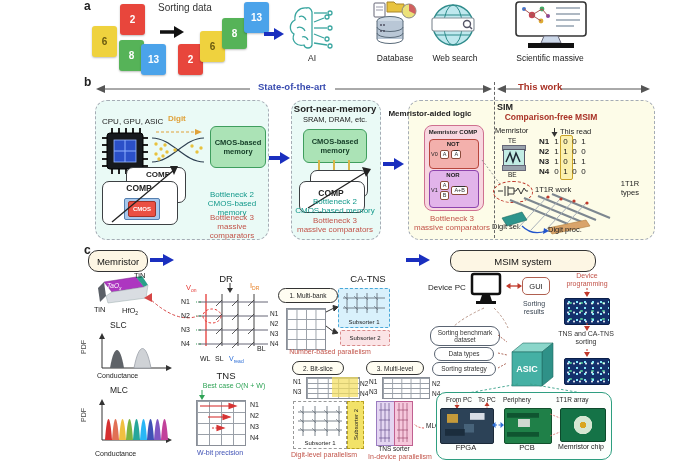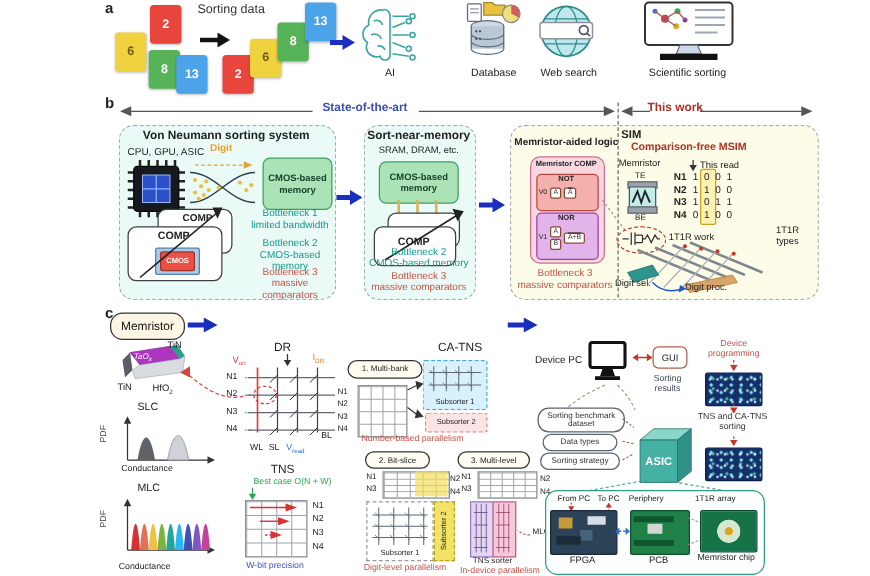--- a/index.html
+++ b/index.html
@@ -123,40 +123,39 @@
       </g>
     <g stroke="#9aa7b5" stroke-width="1.6">
         <line x1="48" y1="8" x2="72" y2="8"></line>
         <line x1="48" y1="14" x2="72" y2="14"></line>
         <line x1="48" y1="20" x2="72" y2="20"></line>
         <line x1="48" y1="26" x2="66" y2="26"></line>
       </g>
     <path d="M36,36 h14 l3,7 h-20 Z" fill="#cdd9ea" stroke="#667"></path>
     <rect x="20" y="43" width="46" height="5" fill="#111"></rect>
   </svg>
-  <div class="t f85 ctr" style="left:502px;top:54px;width:96px">Scientific sorting</div>
+  <div class="t f85 ctr" style="left:502px;top:54px;width:96px">Scientific massive</div>
 
   <div class="t f12 b" style="left:84px;top:76px">b</div>
 
   <svg class="abs" style="left:95px;top:84px" width="398" height="10">
     <path d="M10,5 H155 M240,5 H388" stroke="#555" stroke-width="1"></path>
     <path d="M10,1 L1,5 L10,9 Z" fill="#555"></path>
       <path d="M388,1 L397,5 L388,9 Z" fill="#555"></path>
   </svg>
   <div class="t f95 b bluet ctr" style="left:252px;top:82px;width:80px">State-of-the-art</div>
 
   <svg class="abs" style="left:496px;top:84px" width="156" height="10">
     <path d="M10,5 H24 M64,5 H145" stroke="#555" stroke-width="1"></path>
     <path d="M10,1 L1,5 L10,9 Z" fill="#555"></path>
       <path d="M145,1 L154,5 L145,9 Z" fill="#555"></path>
   </svg>
   <div class="t f95 b maroon ctr" style="left:518px;top:82px;width:44px">This work</div>
 
   <div class="dashbox" style="left:95px;top:100px;width:172px;height:138px;background:#eafaf6"></div>
-  <div class="t f95 b ctr" style="left:95px;top:104px;width:172px">Von Neumann sorting system</div>
   <div class="t f8" style="left:102px;top:117px">CPU, GPU, ASIC</div>
   <svg class="abs" style="left:102px;top:128px" width="46" height="46">
     <g stroke="#222" stroke-width="2">
         <path d="M10,0 V5 M17,0 V5 M24,0 V5 M31,0 V5 M38,0 V5"></path>
         <path d="M10,41 V46 M17,41 V46 M24,41 V46 M31,41 V46 M38,41 V46"></path>
         <path d="M0,10 H5 M0,17 H5 M0,24 H5 M0,31 H5 M0,38 H5"></path>
         <path d="M41,10 H46 M41,17 H46 M41,24 H46 M41,31 H46 M41,38 H46"></path>
       </g>
     <rect x="5" y="5" width="36" height="36" rx="3" fill="#16191d" stroke="#000"></rect>
     <rect x="12" y="12" width="22" height="22" fill="#2b50c8" stroke="#9ab8ff" stroke-width="0.8"></rect>
@@ -186,22 +185,20 @@
   <div class="compbox" style="left:126px;top:167px;width:58px;height:34px"></div>
   <div class="t f8 b" style="left:146px;top:170px">COMP</div>
   <div class="compbox" style="left:102px;top:181px;width:74px;height:42px"></div>
   <div class="t f85 b ctr" style="left:102px;top:184px;width:74px">COMP</div>
   <div class="abs" style="left:124px;top:198px;width:34px;height:20px;background:#a8c8ec;border:1px solid #5580b0;border-radius:2px"></div>
   <div class="abs" style="left:128px;top:201px;width:26px;height:14px;background:#ea5043;border:1.2px solid #a03228;border-radius:2px;display:flex;align-items:center;justify-content:center;color:#fff;font-size:6px;font-weight:bold">CMOS</div>
   <svg class="abs" style="left:104px;top:158px" width="84" height="72">
     <path d="M8,64 L70,12" stroke="#222" stroke-width="1.3"></path>
       <path d="M66,8 L74,8 L70,17 Z" fill="#222"></path>
   </svg>
-  <div class="t f8 teal pre" style="left:196px;top:166px;width:72px">Bottleneck 1
-limited bandwidth</div>
   <div class="t f8 teal pre" style="left:196px;top:190px;width:72px">Bottleneck 2
 CMOS-based memory</div>
   <div class="t f8 redt pre" style="left:196px;top:213px;width:72px">Bottleneck 3
 massive comparators</div>
 
   <svg class="abs" style="left:269px;top:152px" width="21" height="12">
     <path d="M0,6 H12" stroke="#1a2fbf" stroke-width="4"></path>
       <path d="M11,0 L21,6 L11,12 Z" fill="#1a2fbf"></path>
   </svg>
 
@@ -229,21 +226,21 @@
 
   <svg class="abs" style="left:383px;top:158px" width="21" height="12">
     <path d="M0,6 H12" stroke="#1a2fbf" stroke-width="4"></path>
       <path d="M11,0 L21,6 L11,12 Z" fill="#1a2fbf"></path>
   </svg>
 
   <div class="dashbox" style="left:408px;top:100px;width:245px;height:138px;background:#fdfce8"></div>
   <div class="abs" style="left:494px;top:82px;height:156px;border-left:1.2px dashed #666"></div>
   <div class="t f9 b" style="left:497px;top:102px">SIM</div>
 
-  <div class="t f8 b ctr" style="left:411px;top:109px;width:84px">Memristor-aided logic</div>
+  <div class="t f8 b ctr" style="left:388px;top:109px;width:84px">Memristor-aided logic</div>
   <div class="abs" style="left:424px;top:125px;width:58px;height:84px;background:#f8d7e0;border:1.2px solid #cf7090;border-radius:8px"></div>
   <div class="t f6 b ctr" style="left:424px;top:129px;width:58px">Memristor COMP</div>
   <div class="abs" style="left:429px;top:139px;width:48px;height:28px;background:#f3b0ac;border:1px solid #b8453c;border-radius:4px"></div>
   <div class="t f6 b ctr" style="left:429px;top:141px;width:48px">NOT</div>
   <div class="abs" style="left:431px;top:150px;width:44px;display:flex;align-items:center;gap:2px">
     <span class="f55">V0</span>
     <span class="rbox">A</span>
     <span class="rbox ov">A</span>
   </div>
   <div class="abs" style="left:429px;top:170px;width:48px;height:36px;background:#e2b4ea;border:1px solid #8e44ad;border-radius:4px"></div>
@@ -342,20 +339,21 @@
   <div class="t f12 b" style="left:84px;top:244px">c</div>
   <div class="hdr" style="left:88px;top:250px;width:58px;height:20px">Memristor</div>
   <svg class="abs" style="left:150px;top:254px" width="24" height="12">
     <path d="M0,6 H14" stroke="#1a2fbf" stroke-width="4"></path>
       <path d="M13,0 L24,6 L13,12 Z" fill="#1a2fbf"></path>
   </svg>
   <svg class="abs" style="left:406px;top:254px" width="24" height="12">
     <path d="M0,6 H14" stroke="#1a2fbf" stroke-width="4"></path>
       <path d="M13,0 L24,6 L13,12 Z" fill="#1a2fbf"></path>
   </svg>
+  <div class="hdr" style="left:450px;top:250px;width:144px;height:20px">MSIM system</div>
 
   <svg class="abs" style="left:92px;top:272px" width="58" height="38">
     <polygon points="6,16 12,10 14,24 8,30" fill="#5a5f66"></polygon>
     <polygon points="12,10 44,5 52,15 20,20" fill="#ad36c0" stroke="#7a2488" stroke-width="0.5"></polygon>
     <polygon points="44,5 50,4 56,13 52,15" fill="#2aa08a"></polygon>
     <polygon points="14,24 20,20 52,15 56,13 54,26 16,31" fill="#d9dde2" stroke="#9aa" stroke-width="0.5"></polygon>
   </svg>
   <div class="t" style="left:107px;top:282px;color:#fff;font-size:6.5px;font-style:italic"><span>TaO</span><span class="sub">x</span></div>
   <div class="t f75" style="left:134px;top:272px">TiN</div>
   <div class="t f75" style="left:94px;top:306px">TiN</div>

